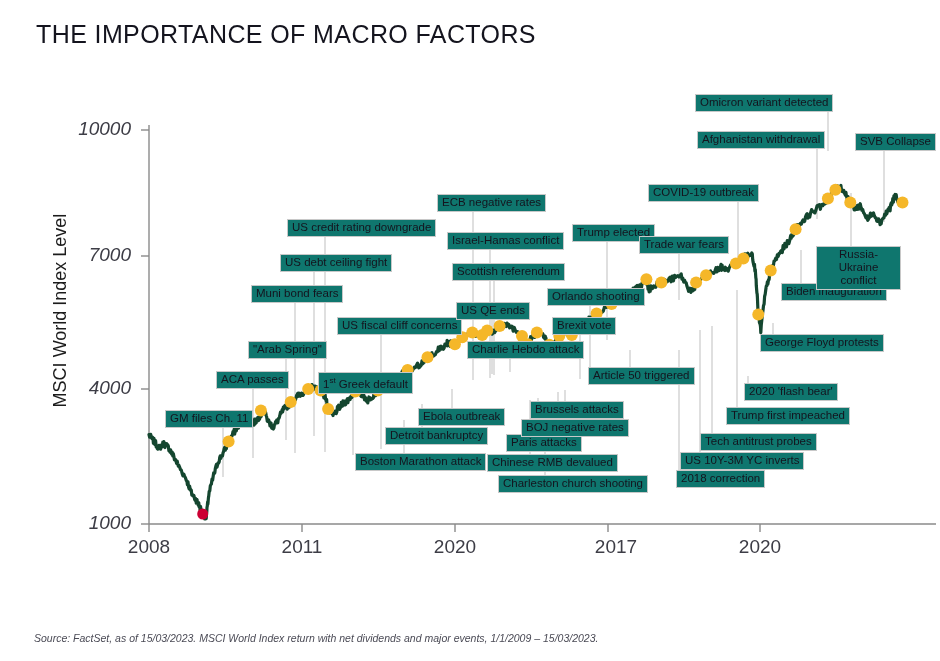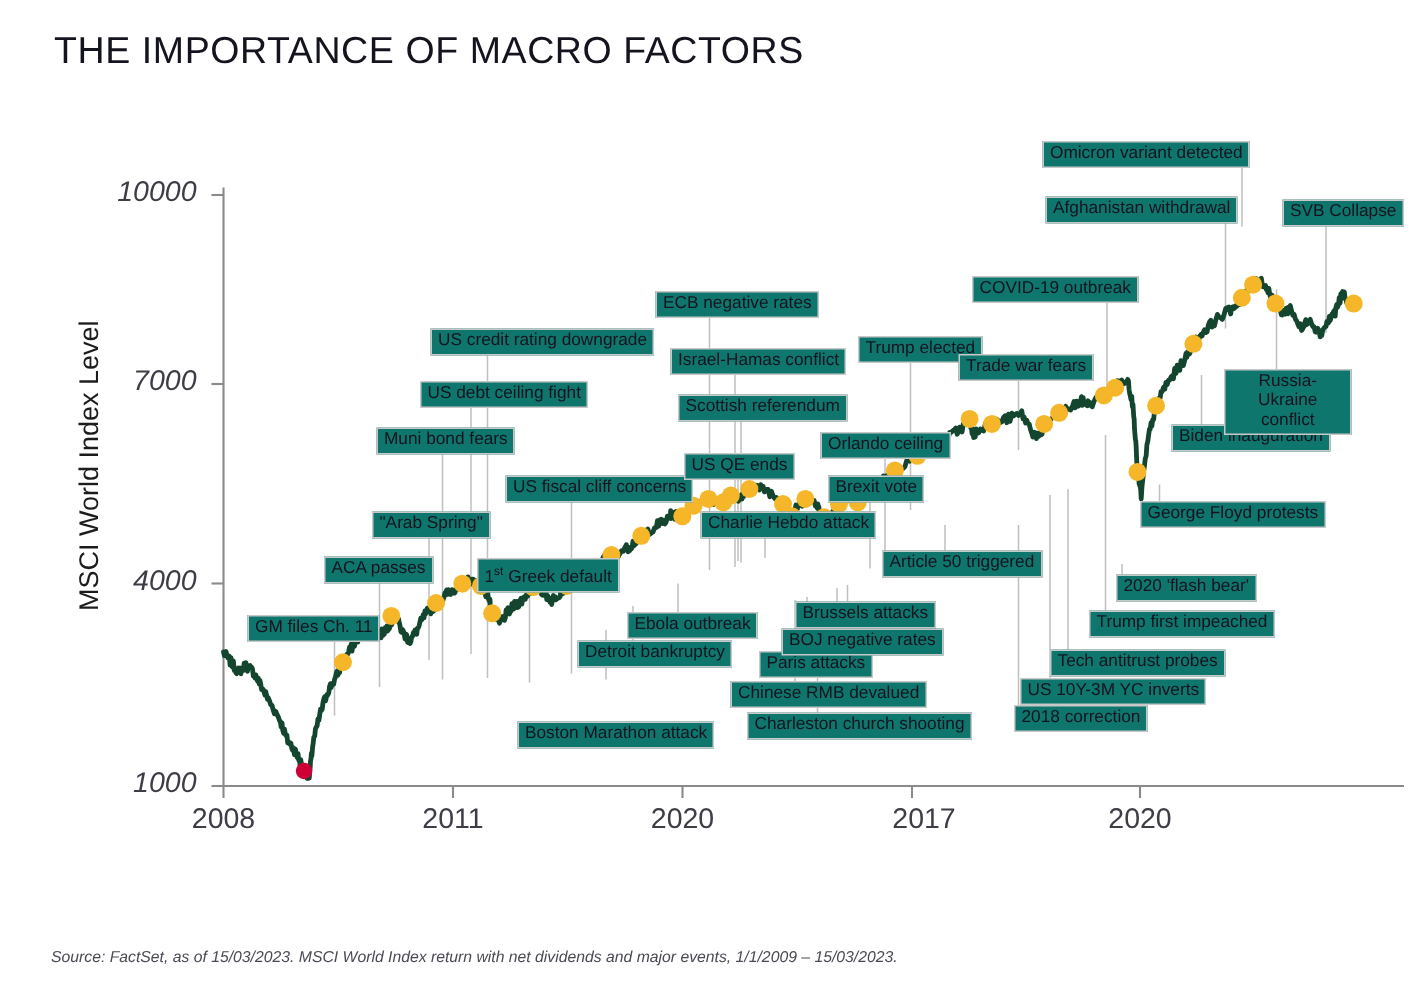--- a/index.html
+++ b/index.html
@@ -167,35 +167,35 @@
     </div>
   <div id="labels-layer">
       <div class="evt-label" style="left: 165px; top: 410px;">GM files Ch. 11</div>
       <div class="evt-label" style="left: 216px; top: 371px;">ACA passes</div>
       <div class="evt-label" style="left: 251px; top: 285px;">Muni bond fears</div>
       <div class="evt-label" style="left: 248px; top: 341px;">"Arab Spring"</div>
       <div class="evt-label" style="left: 280px; top: 254px;">US debt ceiling fight</div>
       <div class="evt-label" style="left: 287px; top: 219px;">US credit rating downgrade</div>
       <div class="evt-label" style="left: 318px; top: 372px;">1<sup style="font-size:8px">st</sup> Greek default</div>
       <div class="evt-label" style="left: 337px; top: 317px;">US fiscal cliff concerns</div>
-      <div class="evt-label" style="left: 345px; top: 453px; margin-top: 28px;">Boston Marathon attack</div>
+      <div class="evt-label" style="left: 355px; top: 453px;">Boston Marathon attack</div>
       <div class="evt-label" style="left: 385px; top: 427px;">Detroit bankruptcy</div>
       <div class="evt-label" style="left: 418px; top: 408px;">Ebola outbreak</div>
       <div class="evt-label" style="left: 447px; top: 232px;">Israel-Hamas conflict</div>
       <div class="evt-label" style="left: 437px; top: 194px;">ECB negative rates</div>
       <div class="evt-label" style="left: 452px; top: 263px;">Scottish referendum</div>
       <div class="evt-label" style="left: 456px; top: 302px;">US QE ends</div>
       <div class="evt-label" style="left: 467px; top: 341px;">Charlie Hebdo attack</div>
       <div class="evt-label" style="left: 487px; top: 454px;">Chinese RMB devalued</div>
       <div class="evt-label" style="left: 498px; top: 475px;">Charleston church shooting</div>
       <div class="evt-label" style="left: 506px; top: 434px;">Paris attacks</div>
       <div class="evt-label" style="left: 521px; top: 419px;">BOJ negative rates</div>
       <div class="evt-label" style="left: 530px; top: 401px;">Brussels attacks</div>
       <div class="evt-label" style="left: 552px; top: 317px;">Brexit vote</div>
-      <div class="evt-label" style="left: 547px; top: 288px;">Orlando ceiling</div>
+      <div class="evt-label" style="left: 547px; top: 288px;">Orlando shooting</div>
       <div class="evt-label" style="left: 572px; top: 224px;">Trump elected</div>
       <div class="evt-label" style="left: 588px; top: 367px;">Article 50 triggered</div>
       <div class="evt-label" style="left: 639px; top: 236px;">Trade war fears</div>
       <div class="evt-label" style="left: 676px; top: 470px;">2018 correction</div>
       <div class="evt-label" style="left: 680px; top: 452px;">US 10Y-3M YC inverts</div>
       <div class="evt-label" style="left: 700px; top: 433px;">Tech antitrust probes</div>
       <div class="evt-label" style="left: 726px; top: 407px;">Trump first impeached</div>
       <div class="evt-label" style="left: 648px; top: 184px;">COVID-19 outbreak</div>
       <div class="evt-label" style="left: 744px; top: 383px;">2020 'flash bear'</div>
       <div class="evt-label" style="left: 760px; top: 334px;">George Floyd protests</div>

